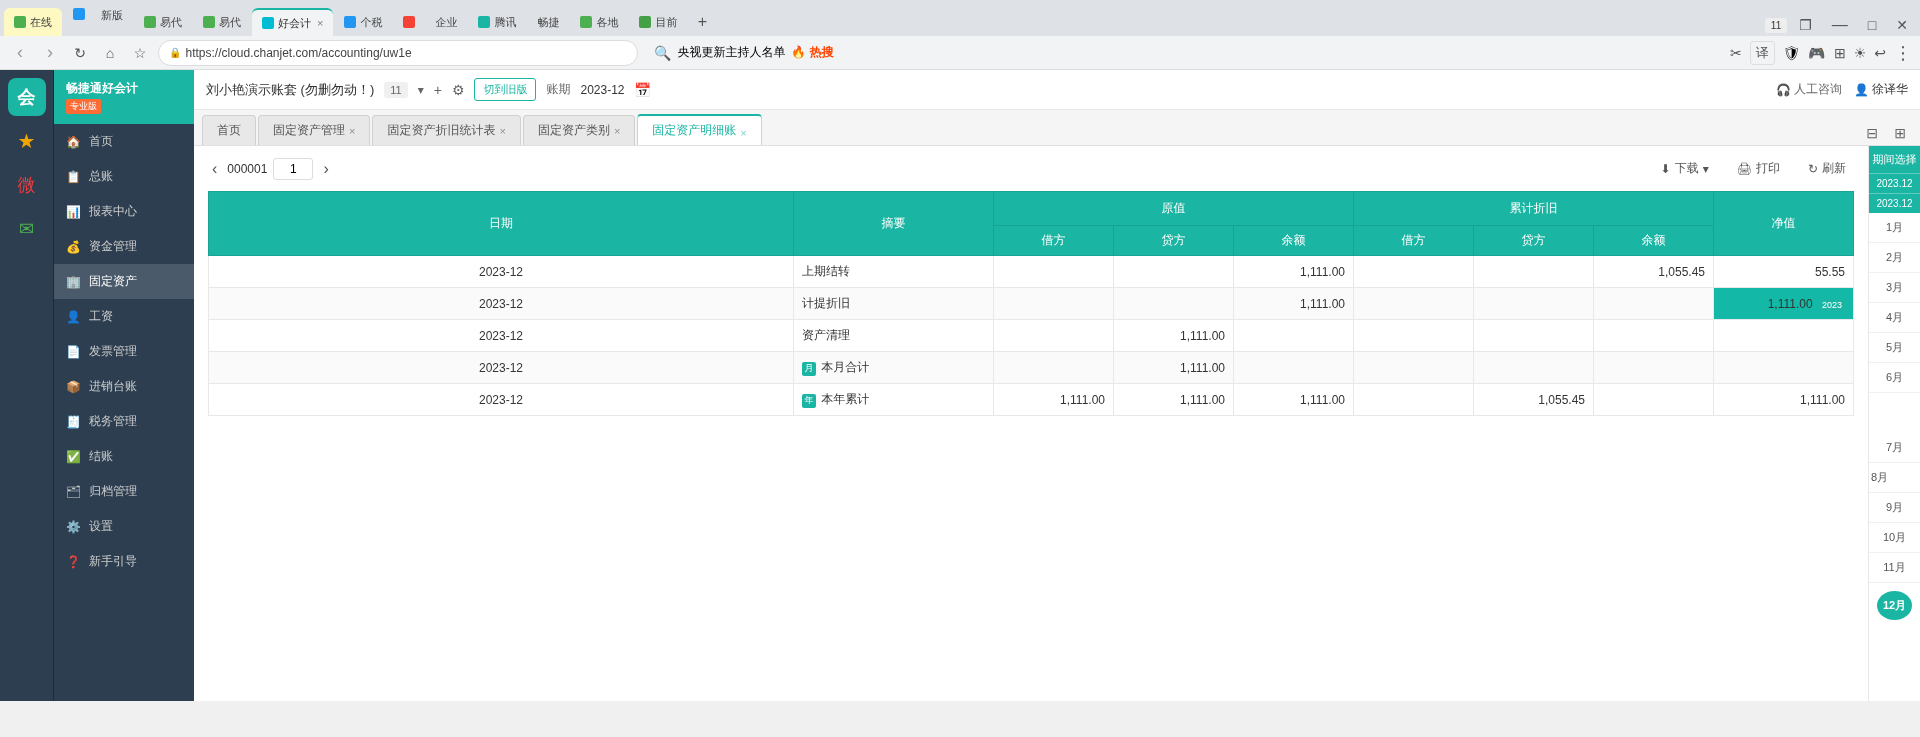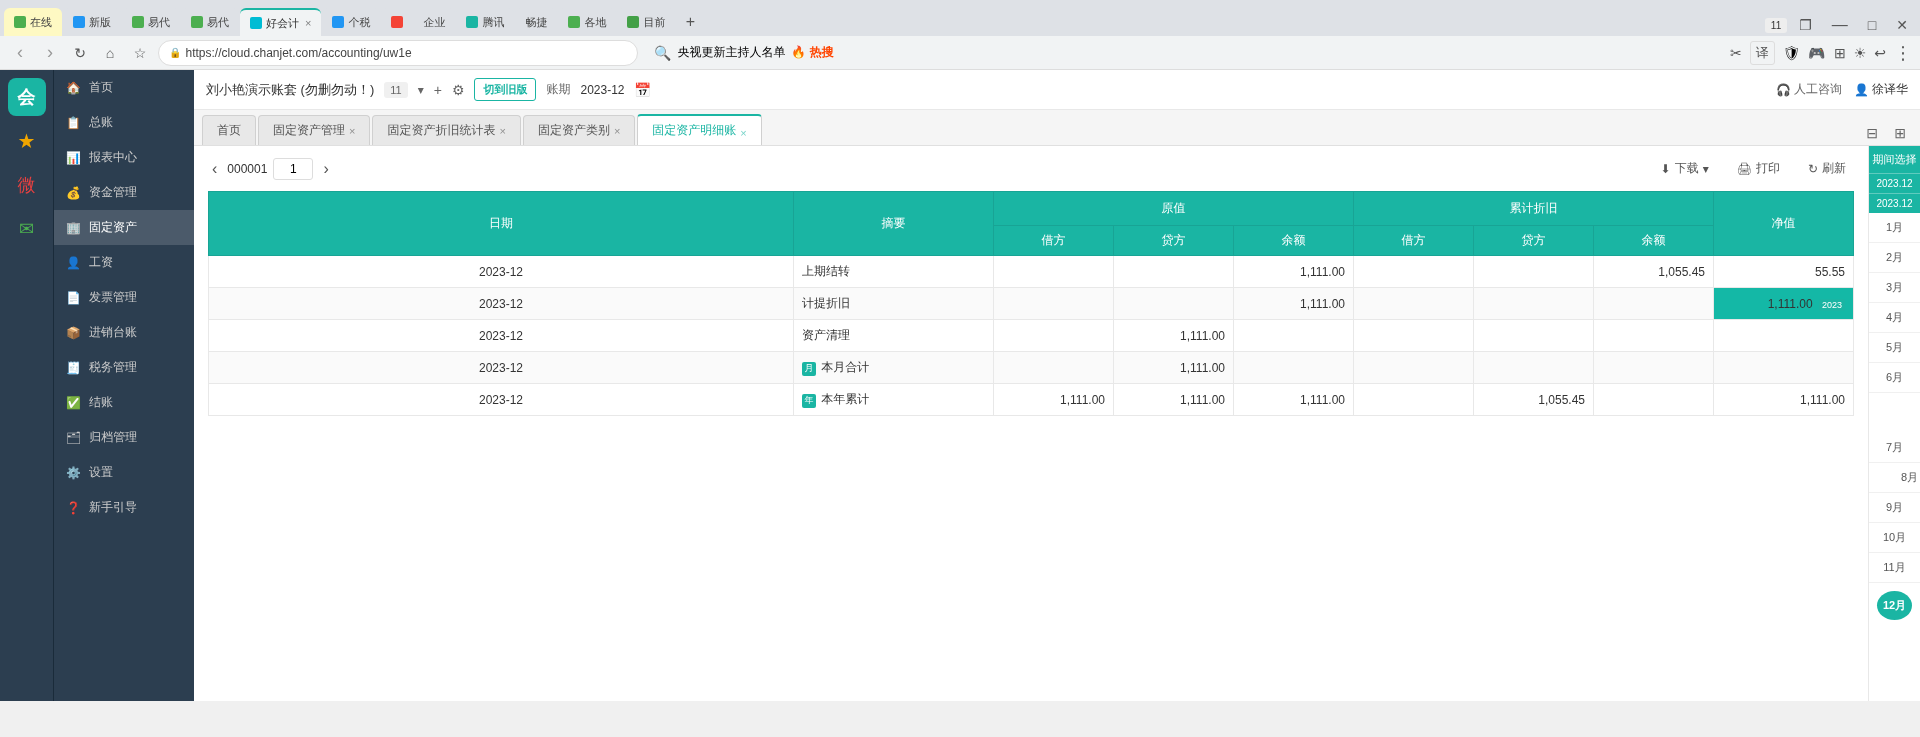--- a/index.html
+++ b/index.html
@@ -7,21 +7,21 @@
   </style>
 </head>
 <body>
 
 <div style="background:#dee1e6; height:36px; display:flex; align-items:flex-end; padding:0 4px; gap:1px;">
 
   <div style="display:flex;align-items:center;height:28px;padding:0 10px;border-radius:6px 6px 0 0;background:#fef9c3;font-size:11px;color:#444;gap:4px;cursor:pointer;">
     <span style="display:inline-block;width:12px;height:12px;background:#4CAF50;border-radius:2px;"></span>
     <span>在线</span>
   </div>
-  <div style="display:flex;align-items:center;height:28px;padding:0 10px;border-radius:6px 6px 0 0;background:#dee1e6;font-size:11px;color:#444;gap:4px;cursor:pointer;">
+  <div style="display:flex;height:28px;padding:0 10px;border-radius:6px 6px 0 0;background:#dee1e6;font-size:11px;color:#444;gap:16px;cursor:pointer;">
     <span style="display:inline-block;width:12px;height:12px;background:#2196F3;border-radius:2px;"></span>
     <span>新版</span>
   </div>
   <div style="display:flex;align-items:center;height:28px;padding:0 10px;border-radius:6px 6px 0 0;background:#dee1e6;font-size:11px;color:#444;gap:4px;cursor:pointer;">
     <span style="display:inline-block;width:12px;height:12px;background:#4CAF50;border-radius:2px;"></span>
     <span>易代</span>
   </div>
   <div style="display:flex;align-items:center;height:28px;padding:0 10px;border-radius:6px 6px 0 0;background:#dee1e6;font-size:11px;color:#444;gap:4px;cursor:pointer;">
     <span style="display:inline-block;width:12px;height:12px;background:#4CAF50;border-radius:2px;"></span>
     <span>易代</span>
@@ -104,20 +104,24 @@
       </div>
       <div style="width:38px;height:38px;display:flex;align-items:center;justify-content:center;cursor:pointer;">
         <span style="color:#e84040;font-size:18px;">微</span>
       </div>
       <div style="width:38px;height:38px;display:flex;align-items:center;justify-content:center;cursor:pointer;">
         <span style="color:#4CAF50;font-size:18px;">✉</span>
       </div>
     </div>
 
     <div style="width:140px;background:#2c3e50;color:white;display:flex;flex-direction:column;">
+      <div style="padding:10px 12px;background:#1ab5a3;display:flex;flex-direction:column;gap:2px;">
+        <span style="color:white;font-size:12px;font-weight:bold;">畅捷通好会计</span>
+        <span style="background:#ff6b35;color:white;font-size:9px;padding:1px 4px;border-radius:2px;display:inline-block;width:fit-content;">专业版</span>
+      </div>
       <div>
         <div style="display:flex;align-items:center;gap:8px;padding:9px 12px;cursor:pointer;color:#ccc;font-size:12px;">
           <span>🏠</span>
           <span>首页</span>
         </div>
         <div style="display:flex;align-items:center;gap:8px;padding:9px 12px;cursor:pointer;color:#ccc;font-size:12px;">
           <span>📋</span>
           <span>总账</span>
         </div>
         <div style="display:flex;align-items:center;gap:8px;padding:9px 12px;cursor:pointer;color:#ccc;font-size:12px;">
@@ -169,21 +173,21 @@
   </div>
 
   <div style="flex:1;display:flex;flex-direction:column;overflow:hidden;background:white;">
 
     <div style="height:40px;background:white;border-bottom:1px solid #e8e8e8;display:flex;align-items:center;padding:0 12px;gap:10px;">
       <span style="font-size:13px;color:#333;cursor:pointer;">刘小艳演示账套 (勿删勿动！)</span>
       <span style="background:#f0f0f0;padding:2px 6px;border-radius:3px;font-size:11px;color:#666;">11</span>
       <span style="cursor:pointer;color:#666;font-size:12px;">▾</span>
       <span style="cursor:pointer;color:#666;font-size:14px;">+</span>
       <span style="cursor:pointer;color:#666;font-size:14px;">⚙</span>
-      <span style="border:1px solid #1ab5a3;color:#1ab5a3;padding:3px 8px;border-radius:3px;font-size:11px;cursor:pointer;font-weight:bold;">切到旧版</span>
+      <span style="border:1px solid #1ab5a3;color:#1ab5a3;padding:3px 8px;border-radius:3px;font-size:11px;cursor:pointer;">切到旧版</span>
       <span style="font-size:12px;color:#666;">账期</span>
       <span style="font-size:12px;color:#333;cursor:pointer;">2023-12</span>
       <span style="cursor:pointer;font-size:14px;">📅</span>
       <div style="margin-left:auto;display:flex;align-items:center;gap:12px;">
         <span style="color:#666;font-size:12px;cursor:pointer;display:flex;align-items:center;gap:3px;">
           <span>🎧</span>
           <span>人工咨询</span>
         </span>
         <span style="color:#333;font-size:12px;cursor:pointer;display:flex;align-items:center;gap:3px;">
           <span>👤</span>
@@ -343,21 +347,21 @@
         <div style="background:#1ab5a3;color:white;text-align:center;padding:4px 2px;font-size:10px;border-top:1px solid rgba(255,255,255,0.3);cursor:pointer;">2023.12</div>
         <div style="background:#1ab5a3;color:white;text-align:center;padding:4px 2px;font-size:10px;border-top:1px solid rgba(255,255,255,0.3);cursor:pointer;">2023.12</div>
         <div style="display:flex;flex-direction:column;">
           <div style="padding:7px 2px;text-align:center;font-size:11px;cursor:pointer;color:#555;border-bottom:1px solid #f0f0f0;">1月</div>
           <div style="padding:7px 2px;text-align:center;font-size:11px;cursor:pointer;color:#555;border-bottom:1px solid #f0f0f0;">2月</div>
           <div style="padding:7px 2px;text-align:center;font-size:11px;cursor:pointer;color:#555;border-bottom:1px solid #f0f0f0;">3月</div>
           <div style="padding:7px 2px;text-align:center;font-size:11px;cursor:pointer;color:#555;border-bottom:1px solid #f0f0f0;">4月</div>
           <div style="padding:7px 2px;text-align:center;font-size:11px;cursor:pointer;color:#555;border-bottom:1px solid #f0f0f0;">5月</div>
           <div style="padding:7px 2px;text-align:center;font-size:11px;cursor:pointer;color:#555;border-bottom:1px solid #f0f0f0;">6月</div>
           <div style="padding:7px 2px;text-align:center;font-size:11px;cursor:pointer;color:#555;border-bottom:1px solid #f0f0f0;margin-top:40px;">7月</div>
-          <div style="padding:7px 2px;text-align:right;font-size:11px;cursor:pointer;color:#555;border-bottom:1px solid #f0f0f0;">8月</div>
+          <div style="padding:7px 2px;text-align:left;font-size:11px;cursor:pointer;color:#555;border-bottom:1px solid #f0f0f0;">8月</div>
           <div style="padding:7px 2px;text-align:center;font-size:11px;cursor:pointer;color:#555;border-bottom:1px solid #f0f0f0;">9月</div>
           <div style="padding:7px 2px;text-align:center;font-size:11px;cursor:pointer;color:#555;border-bottom:1px solid #f0f0f0;">10月</div>
           <div style="padding:7px 2px;text-align:center;font-size:11px;cursor:pointer;color:#555;border-bottom:1px solid #f0f0f0;">11月</div>
           <div style="padding:7px 2px;text-align:center;font-size:11px;cursor:pointer;color:white;background:#1ab5a3;border-radius:50%;margin:8px;font-weight:bold;">12月</div>
         </div>
       </div>
 
     </div>
   </div>
 </div>

